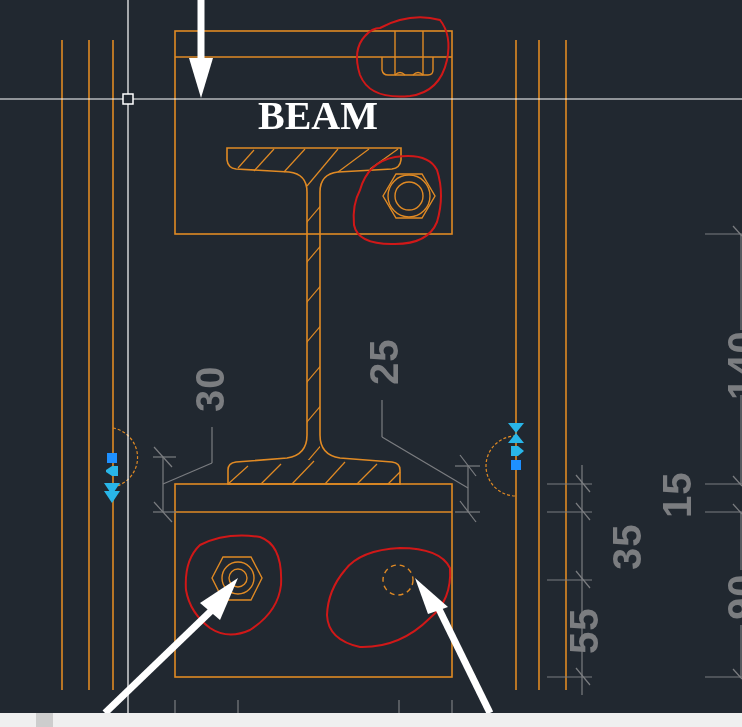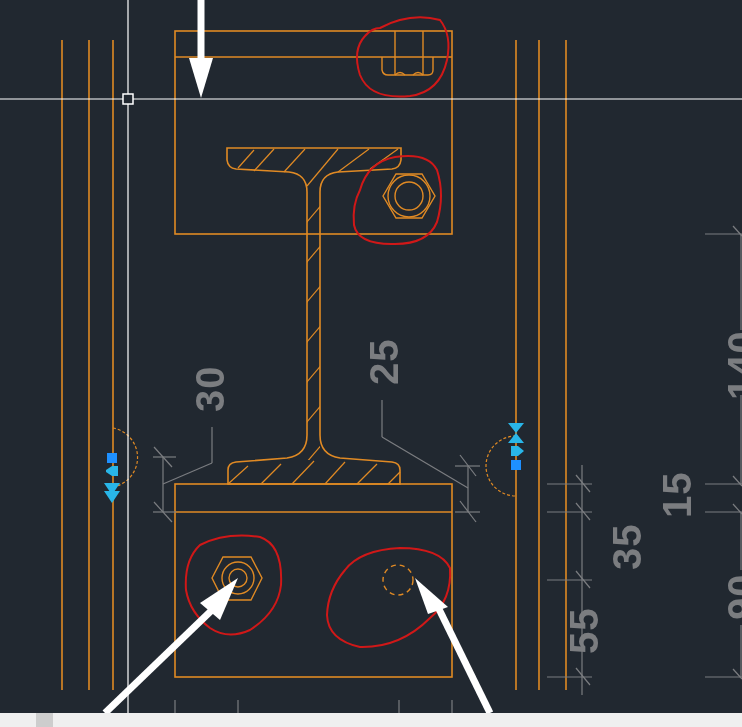--- a/index.html
+++ b/index.html
@@ -171,20 +171,21 @@
         <polygon points="415,578 448,607 428,614" stroke="none"></polygon>
       </g>
 
       <g stroke="#ffffff" stroke-width="1.2" fill="none">
         <line x1="0" y1="99" x2="742" y2="99"></line>
         <line x1="128" y1="0" x2="128" y2="713"></line>
         <rect x="123" y="94" width="10" height="10" stroke-width="1.5" fill="#212830"></rect>
       </g>
     </svg>
 
+    <div class="beam-label">BEAM</div>
 
     <div class="dim-text" style="left:190px; top:412px;">30</div>
     <div class="dim-text" style="left:364px; top:385px;">25</div>
     <div class="dim-text" style="left:722px; top:400px;">140</div>
     <div class="dim-text" style="left:657px; top:518px;">15</div>
     <div class="dim-text" style="left:607px; top:570px;">35</div>
     <div class="dim-text" style="left:722px; top:620px;">90</div>
     <div class="dim-text" style="left:564px; top:654px;">55</div>
   </div>
 

